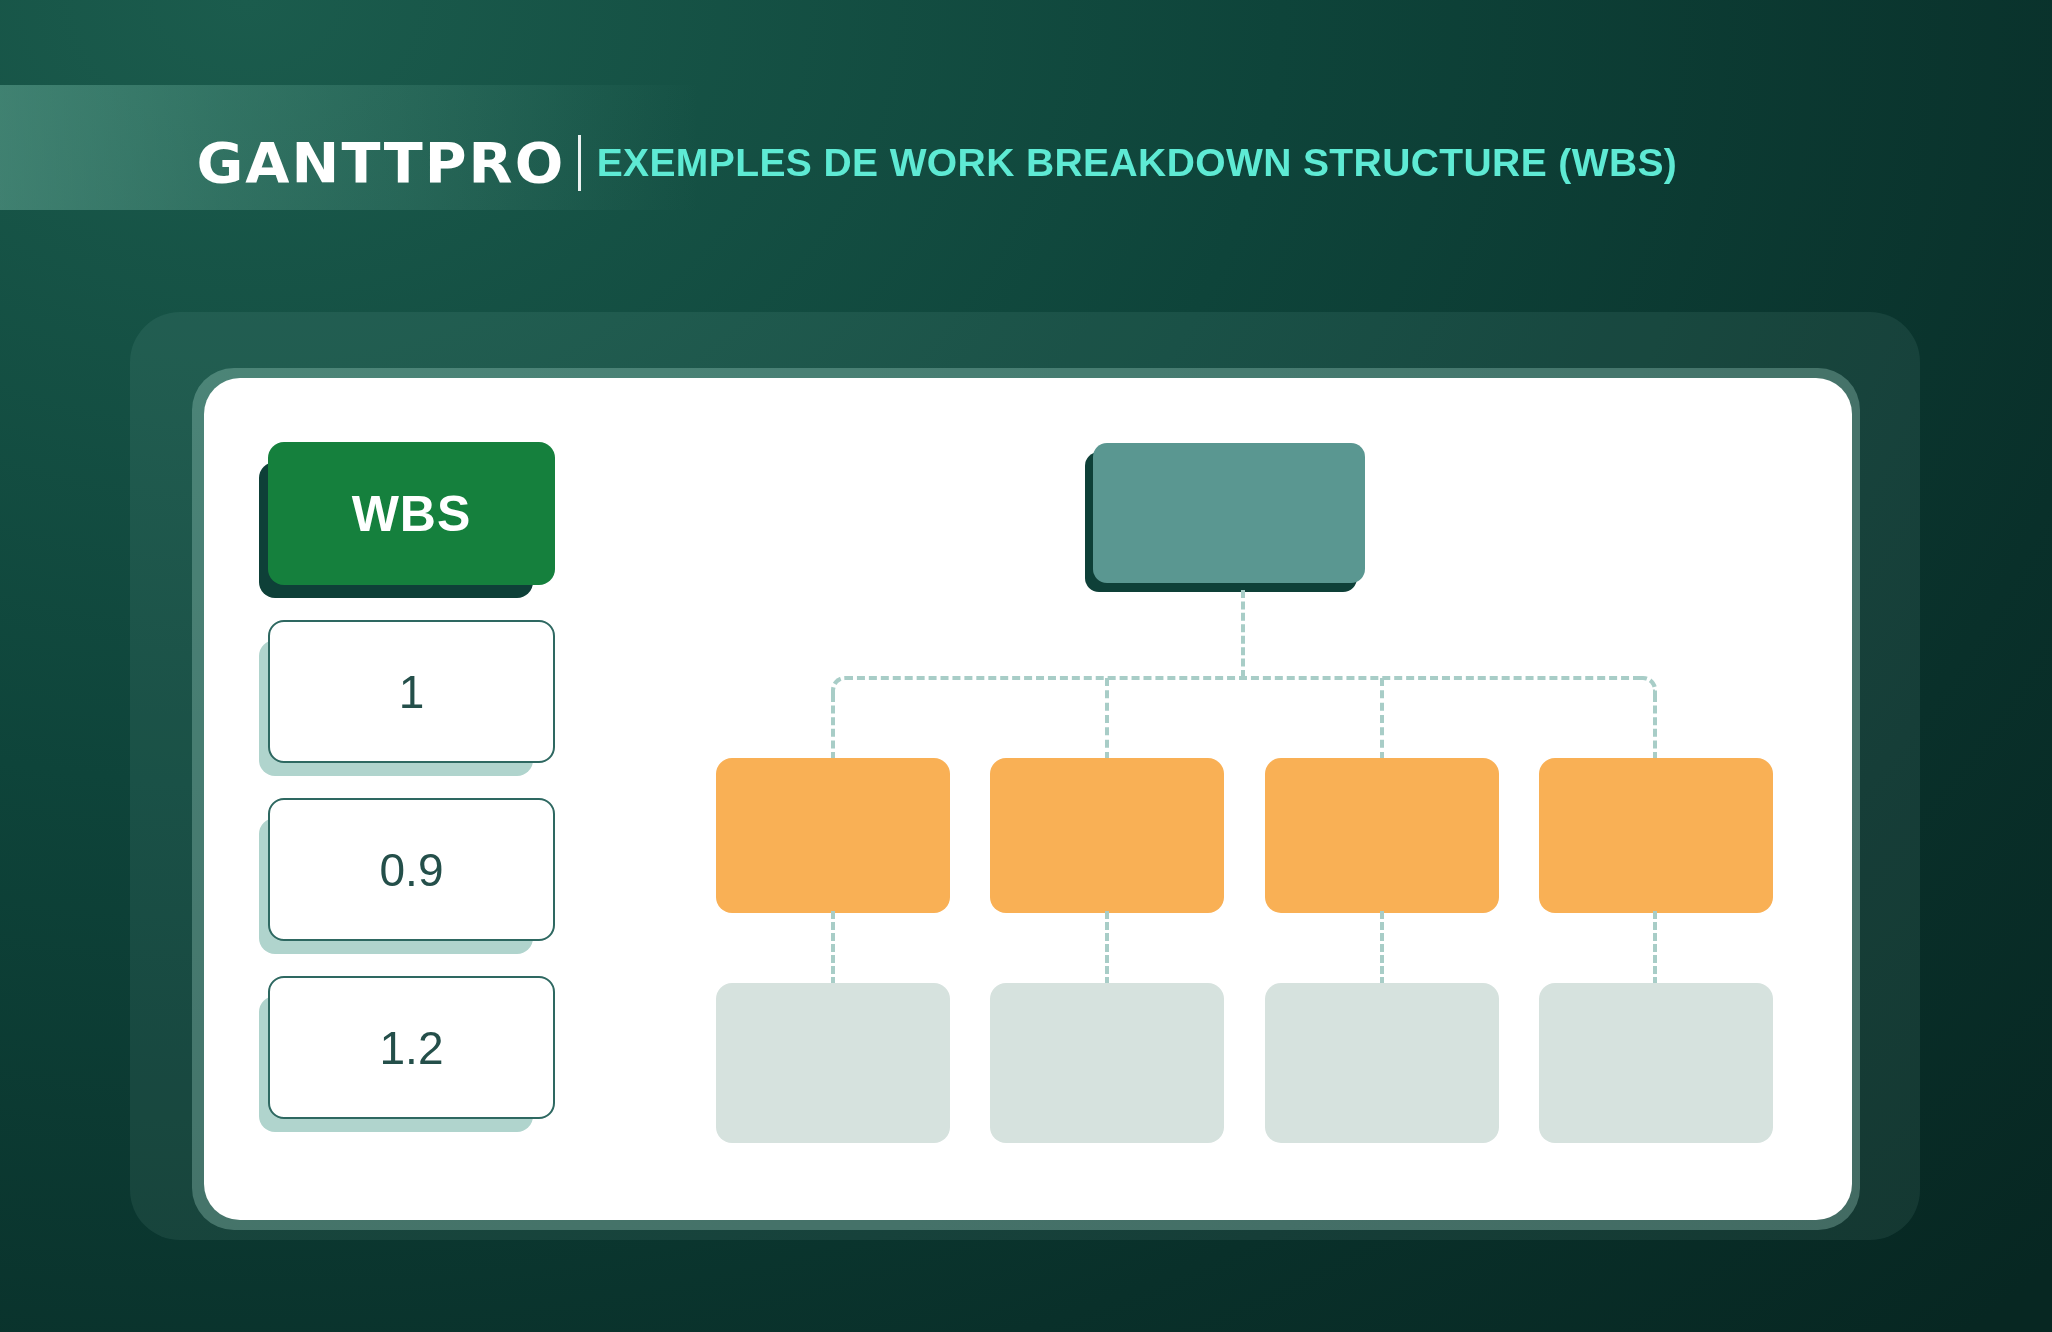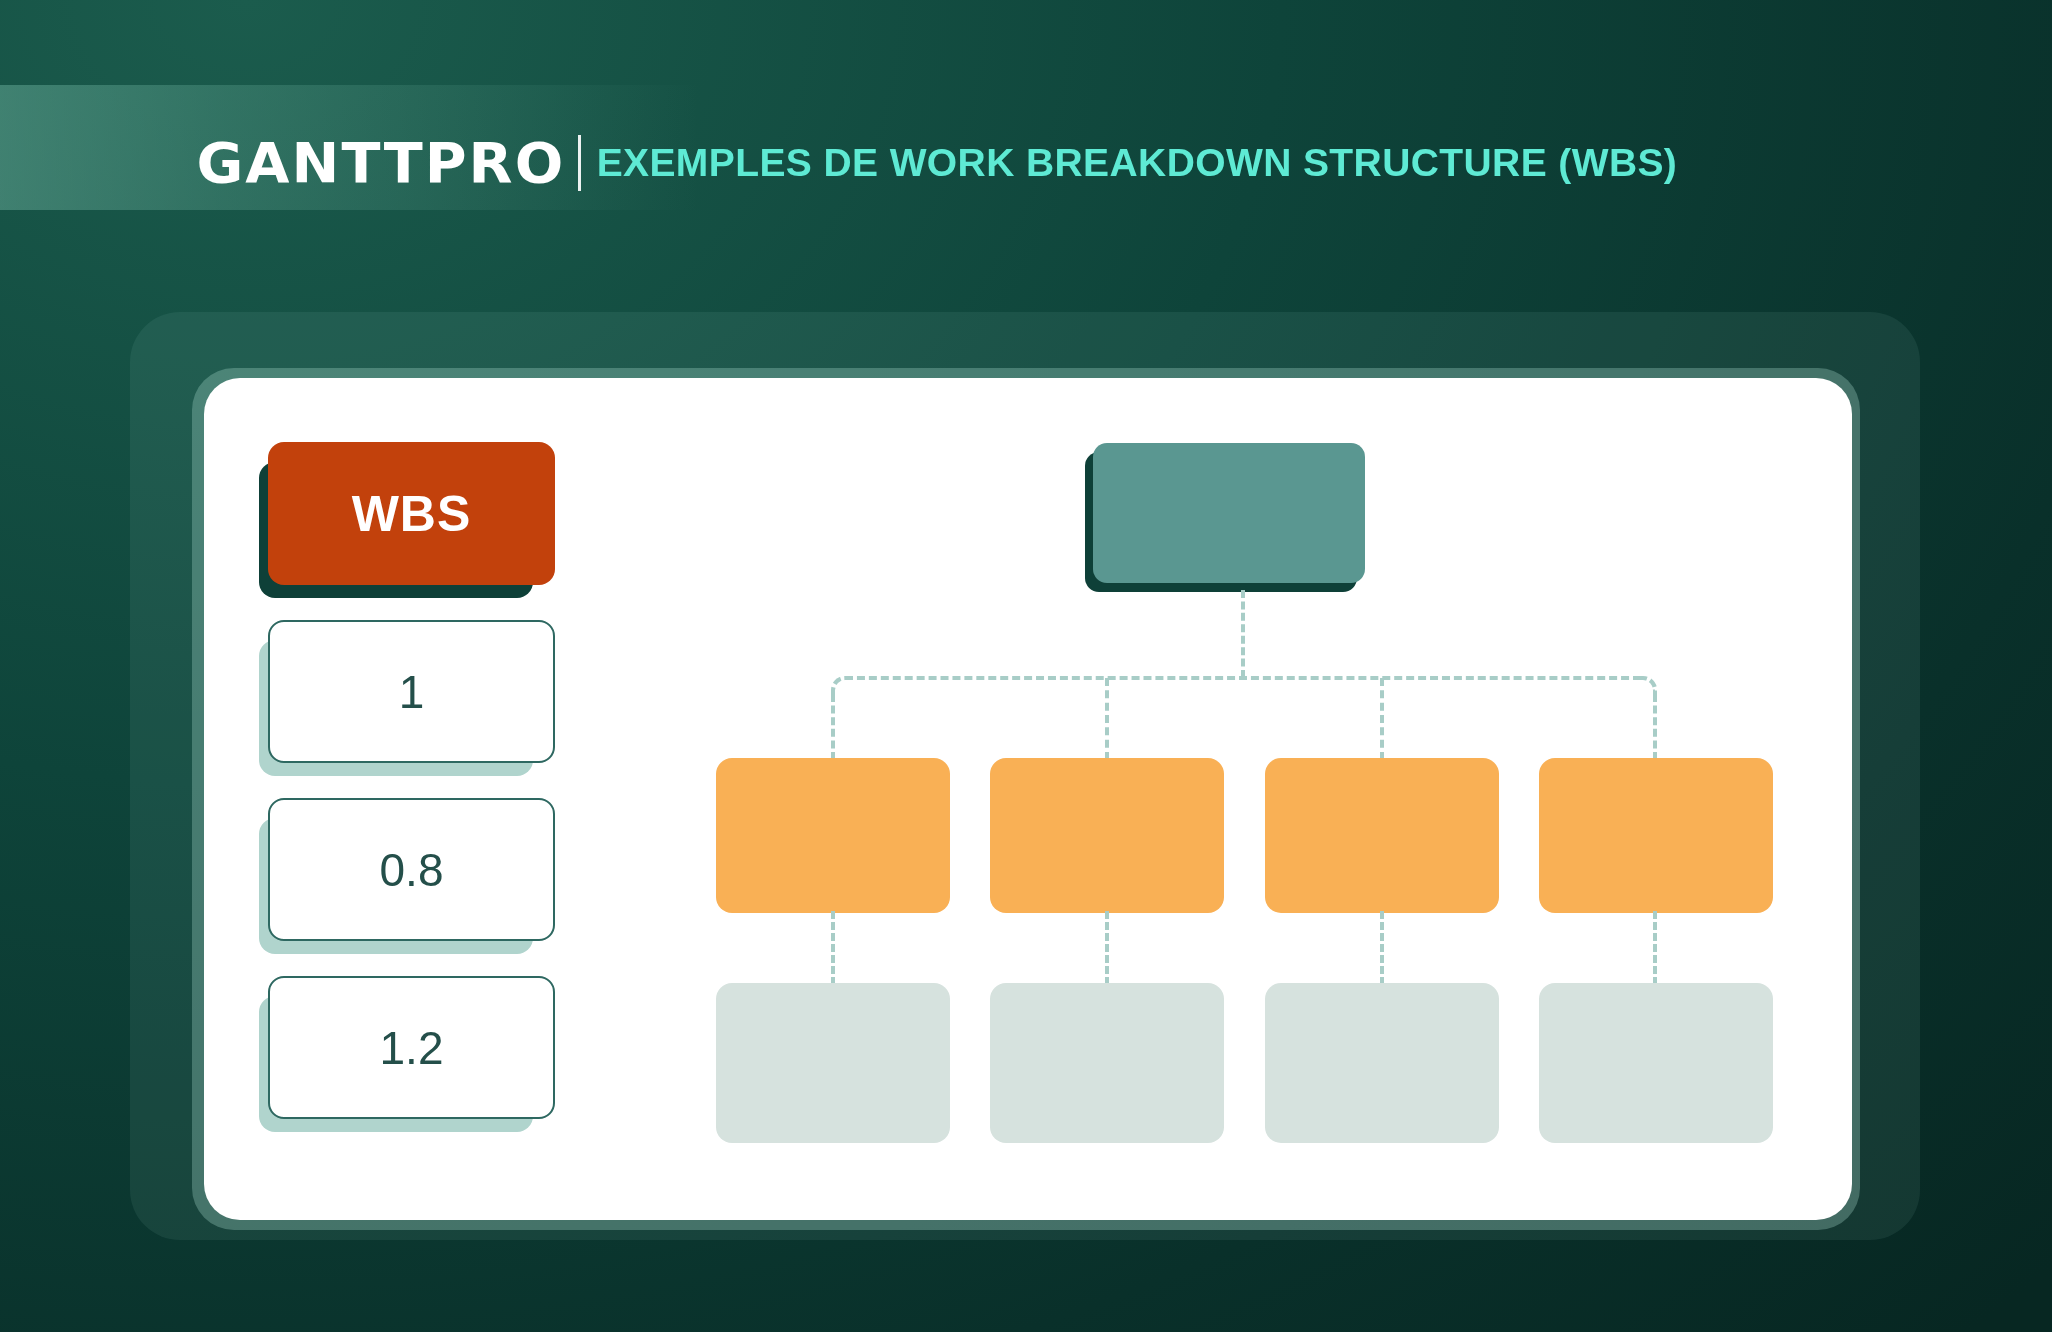--- a/index.html
+++ b/index.html
@@ -80,21 +80,21 @@
     border-radius:16px;
   }
   .lg-face {
     position:relative;
     width:287px; height:143px;
     border-radius:16px;
     display:flex; align-items:center; justify-content:center;
   }
 
   .legend-item.is-head .lg-shadow { background:#0e4038; }
-  .legend-item.is-head .lg-face   { background:#c2410c; }
+  .legend-item.is-head .lg-face   { background:#15803d; }
   .legend-item.is-head .lg-text   { color:#ffffff; font-size:50px; font-weight:700; letter-spacing:1px; }
 
   .legend-item.is-node .lg-shadow { background:#b0d4cd; }
   .legend-item.is-node .lg-face   { background:#ffffff; border:2.5px solid #2e6861; }
   .legend-item.is-node .lg-text   { color:#244f4a; font-size:46px; font-weight:400; }
 
   
   .diagram { position:absolute; left:0; top:0; width:2052px; height:1332px; pointer-events:none; }
 
   .node { position:absolute; border-radius:14px; }
@@ -157,21 +157,21 @@
   <div class="legend-item is-node">
     <div class="lg-shadow"></div>
     <div class="lg-face">
       <span class="lg-text">1</span>
     </div>
   </div>
 
   <div class="legend-item is-node">
     <div class="lg-shadow"></div>
     <div class="lg-face">
-      <span class="lg-text">0.8</span>
+      <span class="lg-text">0.9</span>
     </div>
   </div>
 
   <div class="legend-item is-node">
     <div class="lg-shadow"></div>
     <div class="lg-face">
       <span class="lg-text">1.2</span>
     </div>
   </div>
 

